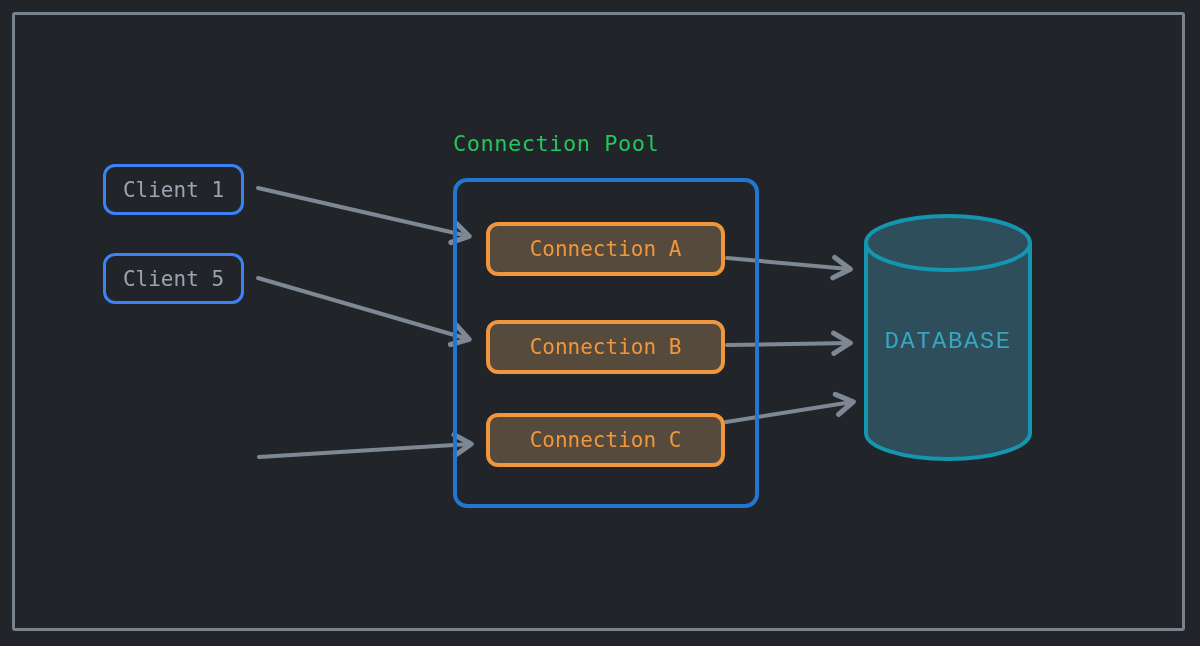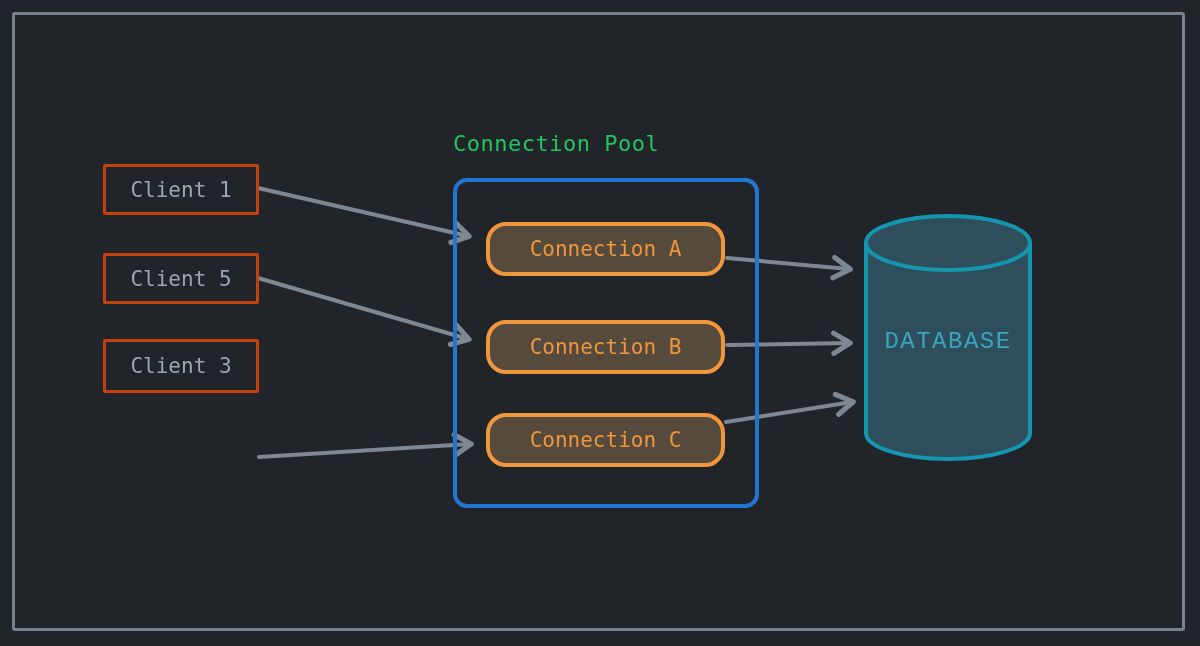--- a/index.html
+++ b/index.html
@@ -34,24 +34,24 @@
     text-align: left;
     font-size: 22px;
     line-height: 28px;
     color: #22c55e;
     letter-spacing: 0.5px;
     white-space: nowrap;
   }
   .client-box {
     position: absolute;
     left: 103px;
-    width: 156px;
+    width: 141px;
     height: 51px;
-    border: 3px solid #c2410c;
-    border-radius: 2px;
+    border: 3px solid #3b82f6;
+    border-radius: 12px;
     box-sizing: border-box;
     display: flex;
     align-items: center;
     justify-content: center;
     font-size: 21px;
     color: #9aa4b2;
   }
   .pool-box {
     position: absolute;
     left: 453px;
@@ -62,21 +62,21 @@
     border-radius: 14px;
     box-sizing: border-box;
   }
   .conn-box {
     position: absolute;
     left: 486px;
     width: 239px;
     height: 54px;
     background: #564a3c;
     border: 4px solid #f0963c;
-    border-radius: 20px;
+    border-radius: 12px;
     box-sizing: border-box;
     display: flex;
     align-items: center;
     justify-content: center;
     font-size: 21px;
     color: #f0963c;
   }
   .svg-layer {
     position: absolute;
     left: 0;
@@ -128,23 +128,20 @@
   </svg>
 
   <div class="pool-title">Connection Pool</div>
 
   <div class="client-box" style="top:164px">
     <span>Client 1</span>
   </div>
   <div class="client-box" style="top:253px">
     <span>Client 5</span>
   </div>
-  <div class="client-box" style="top:339px;height:54px">
-    <span>Client 3</span>
-  </div>
 
   <div class="pool-box"></div>
 
   <div class="conn-box" style="top:222px">
     <span>Connection A</span>
   </div>
   <div class="conn-box" style="top:320px">
     <span>Connection B</span>
   </div>
   <div class="conn-box" style="top:413px">

